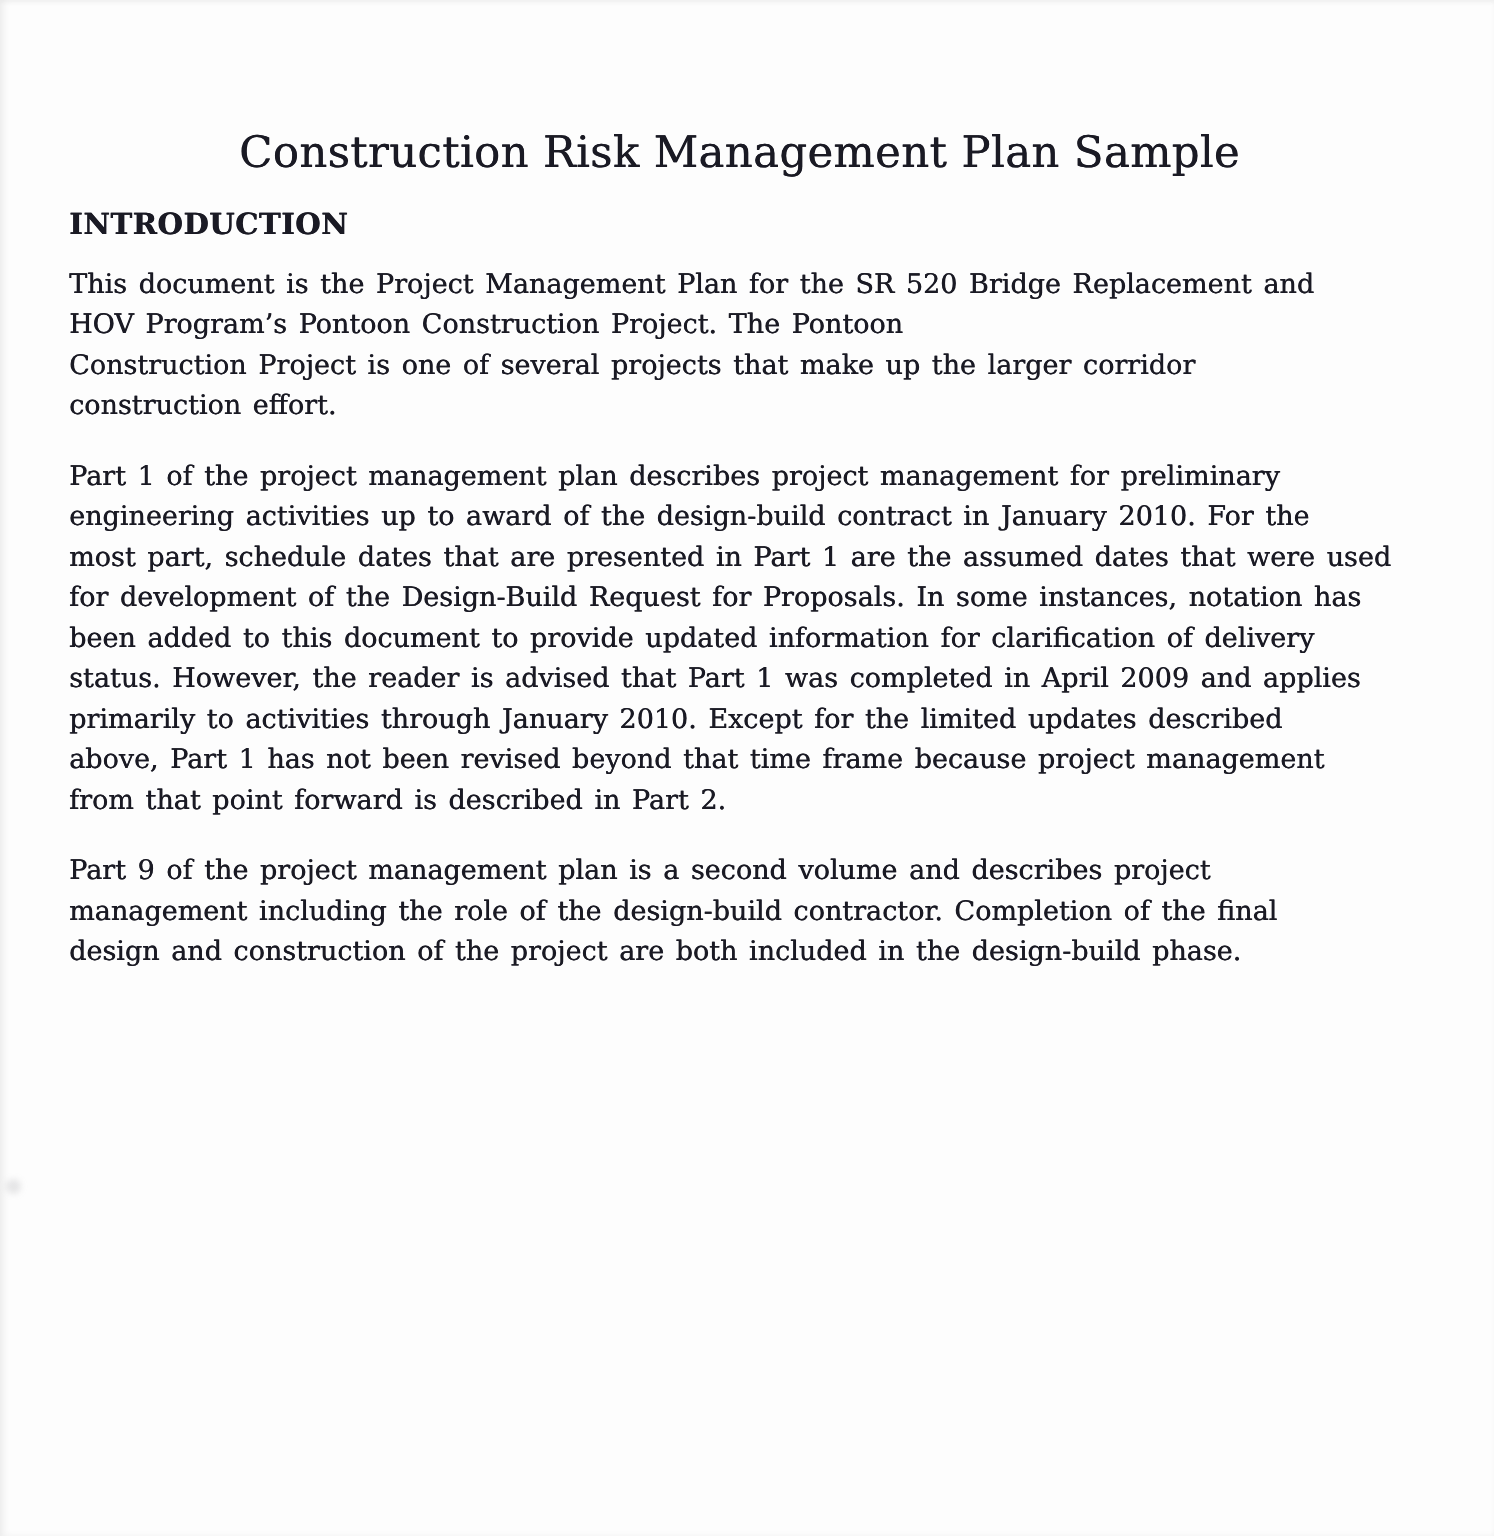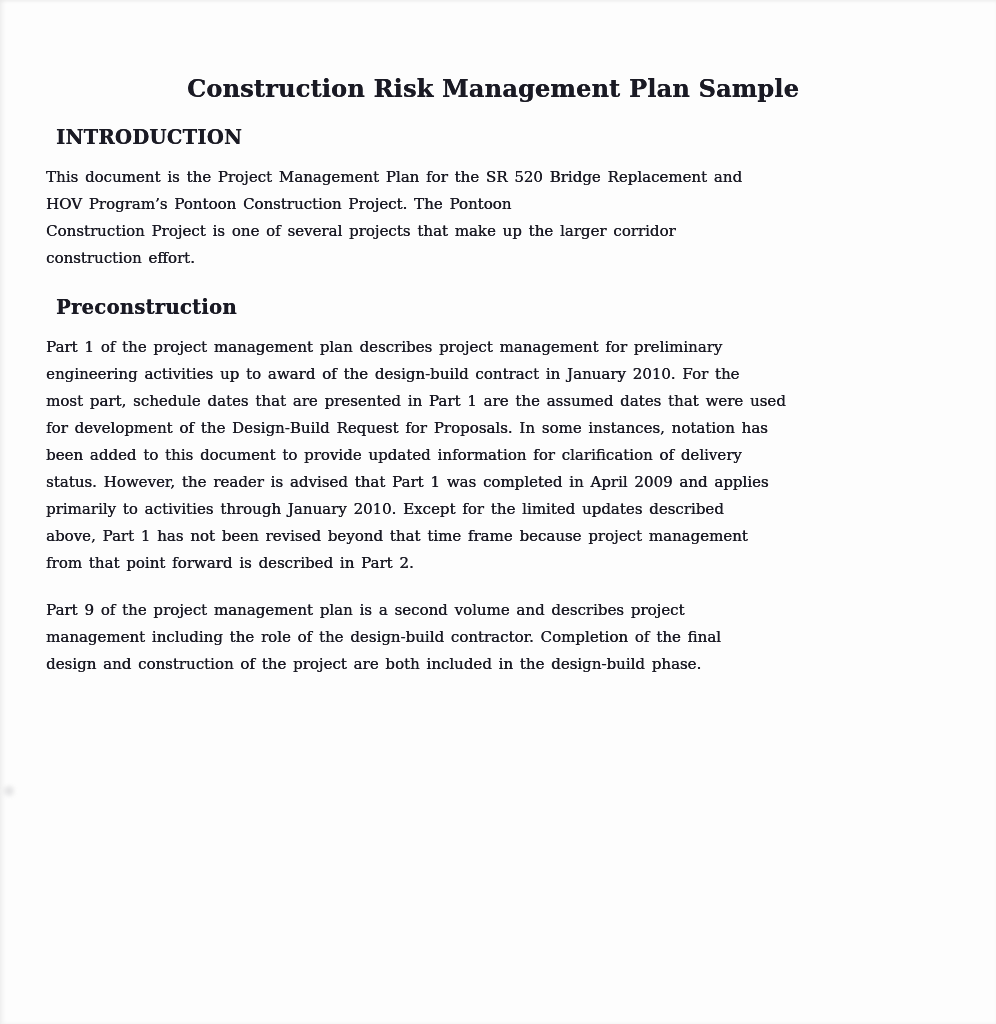--- a/index.html
+++ b/index.html
@@ -13,39 +13,39 @@
     height: 1024px;
     box-sizing: border-box;
     background: var(--page-bg, #fdfdfd);
     color: var(--text-color, #1a1a24);
     font-family: "DejaVu Serif", "Liberation Serif", serif;
     padding: 76px 56px 0 46px;
     overflow: hidden;
     box-shadow: inset 3px 0 4px rgba(0,0,0,0.05), inset 0 2px 3px rgba(0,0,0,0.03);
   }
   .doc-title {
-    font-size: 24px;
+    font-size: 29px;
     line-height: 26px;
-    font-weight: 700;
+    font-weight: 400;
     text-align: center;
-    margin: 0 0 8px 0;
+    margin: 12px 0 8px 0;
     word-spacing: 0px;
     letter-spacing: 0.2px;
     text-shadow: 0.3px 0 0 currentColor;
   }
   .section-heading {
     font-size: 19.5px;
     line-height: 24px;
     font-weight: 700;
-    margin: 24px 0 14px 10px;
+    margin: 24px 0 14px 0;
     letter-spacing: 0.3px;
     text-shadow: 0.3px 0 0 currentColor;
   }
   .doc-paragraph {
-    font-size: 15px;
+    font-size: 18px;
     line-height: 27px;
     font-weight: 500;
     margin: 0 0 20px 0;
     white-space: pre;
     word-spacing: 2px;
     text-shadow: 0.3px 0 0 currentColor;
   }
   .scan-artifact {
     position: absolute;
     left: 4px;
@@ -66,21 +66,20 @@
 
   <section>
     <h2 class="section-heading">INTRODUCTION</h2>
     <p class="doc-paragraph">This document is the Project Management Plan for the SR 520 Bridge Replacement and
 HOV Program’s Pontoon Construction Project. The Pontoon
 Construction Project is one of several projects that make up the larger corridor
 construction effort.</p>
   </section>
 
   <section>
-    <h2 class="section-heading">Preconstruction</h2>
     <p class="doc-paragraph">Part 1 of the project management plan describes project management for preliminary
 engineering activities up to award of the design-build contract in January 2010. For the
 most part, schedule dates that are presented in Part 1 are the assumed dates that were used
 for development of the Design-Build Request for Proposals. In some instances, notation has
 been added to this document to provide updated information for clarification of delivery
 status. However, the reader is advised that Part 1 was completed in April 2009 and applies
 primarily to activities through January 2010. Except for the limited updates described
 above, Part 1 has not been revised beyond that time frame because project management
 from that point forward is described in Part 2.</p>
   </section>

